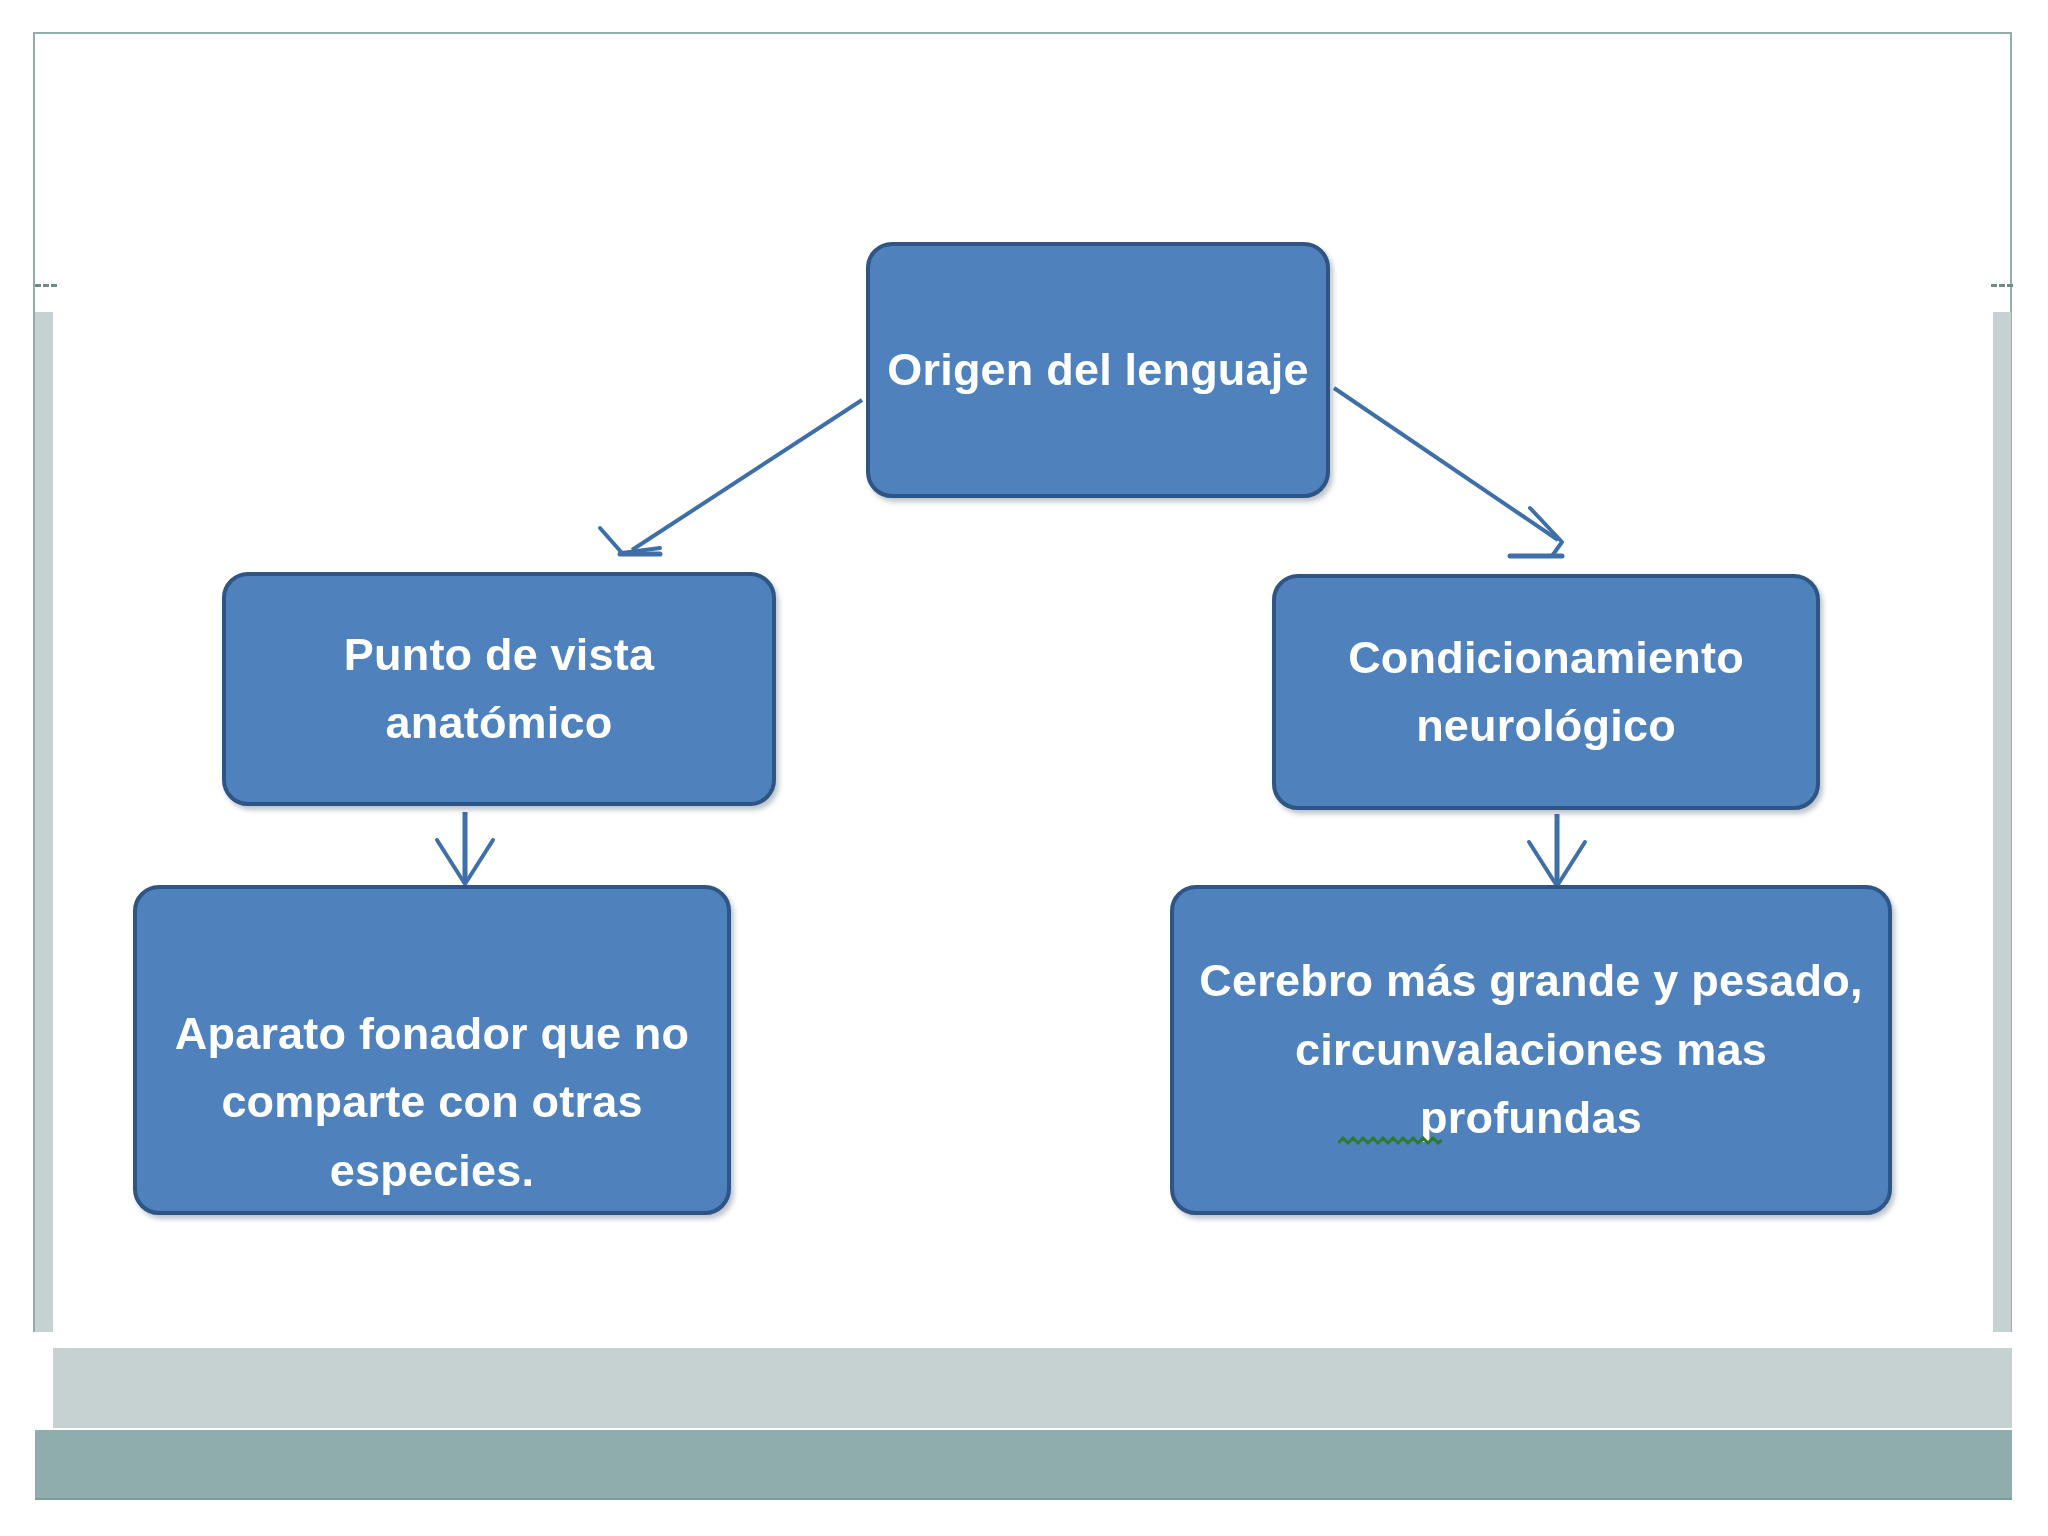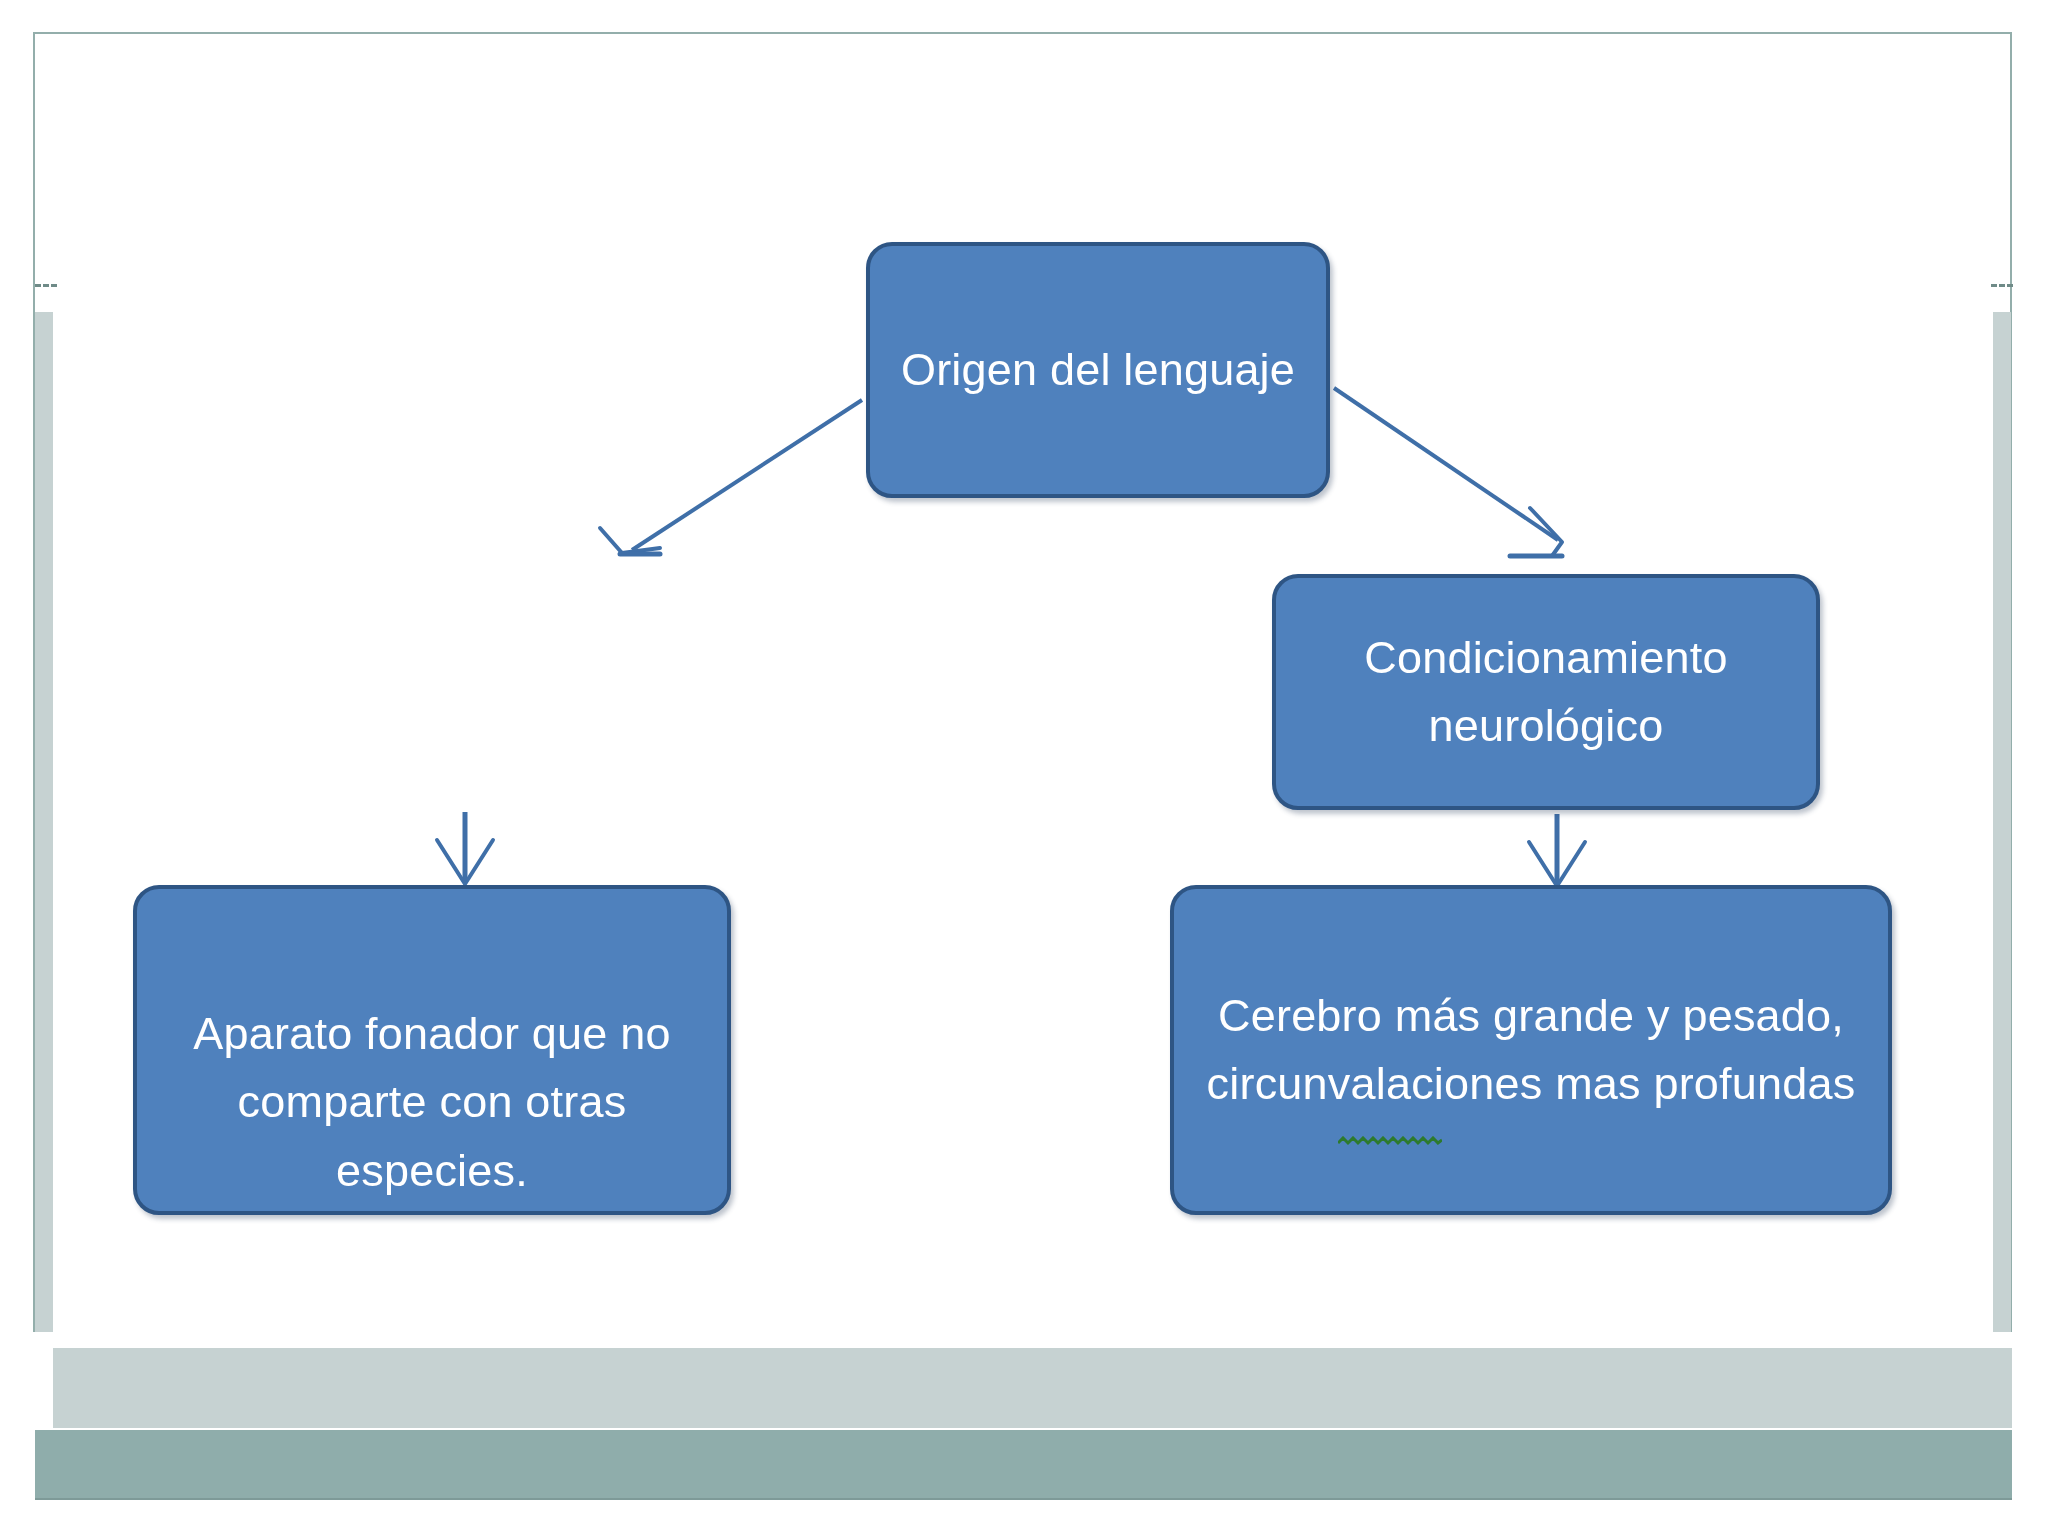--- a/index.html
+++ b/index.html
@@ -91,21 +91,21 @@
     box-sizing: border-box;
     background: #4f81bd;
     border: 4px solid #2e5584;
     border-radius: 26px;
     color: #ffffff;
     display: flex;
     align-items: center;
     justify-content: center;
     text-align: center;
     line-height: 1.52;
-    font-weight: 400;
+    font-weight: 700;
     letter-spacing: 0.2px;
     box-shadow: 3px 4px 5px rgba(40,60,90,0.30);
     padding: 6px 14px;
   }
 
   #node-root    { left: 866px;  top: 242px;  width: 464px; height: 256px; font-size: 45px; }
   #node-left    { left: 222px;  top: 572px;  width: 554px; height: 234px; font-size: 45px; }
   #node-right   { left: 1272px; top: 574px;  width: 548px; height: 236px; font-size: 45px; }
   #node-left-b  { left: 133px;  top: 885px;  width: 598px; height: 330px; font-size: 45px; align-items: flex-end; }
   #node-right-b { left: 1170px; top: 885px;  width: 722px; height: 330px; font-size: 45px; }
@@ -169,20 +169,23 @@
     <g>
       <line x1="1557" y1="814" x2="1557" y2="884" stroke="#3f6fa8" stroke-width="5"></line>
       <polyline points="1529,842 1557,886 1585,842" fill="none" stroke="#3f6fa8" stroke-width="4" stroke-linecap="round" stroke-linejoin="round"></polyline>
     </g>
   </svg>
 
   <div class="node" id="node-root">
     <span class="node-text">Origen del lenguaje</span>
   </div>
 
+  <div class="node" id="node-left">
+    <span class="node-text">Punto de vista anatómico</span>
+  </div>
 
   <div class="node" id="node-right">
     <span class="node-text">Condicionamiento neurológico</span>
   </div>
 
   <div class="node" id="node-left-b">
     <span class="node-text">Aparato fonador que no comparte con otras especies.</span>
   </div>
 
   <div class="node" id="node-right-b">

